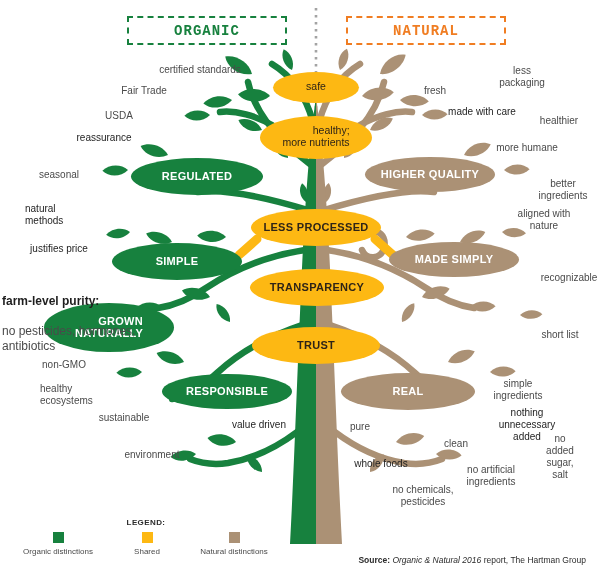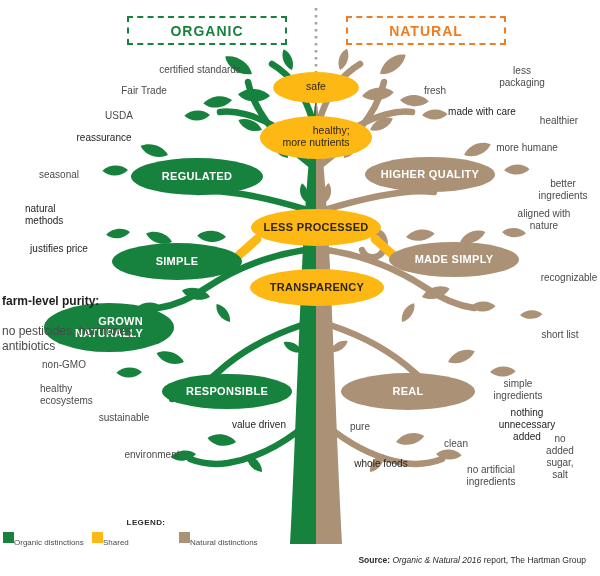--- a/index.html
+++ b/index.html
@@ -2,21 +2,21 @@
 <html><head>
 <meta charset="utf-8">
 <style>
   html,body{margin:0;padding:0;background:#fff;}
   .stage{position:relative;width:600px;height:576px;background:#ffffff;overflow:hidden;
          font-family:"Liberation Sans",sans-serif;}
   .tree{position:absolute;left:0;top:0;width:600px;height:576px;z-index:1;}
 
   .title-box{position:absolute;top:16px;width:156px;height:25px;border:2px dashed;
              display:flex;align-items:center;justify-content:center;
-             font-weight:bold;font-size:14px;letter-spacing:1px;z-index:4;background:transparent;}
+             font-weight:bold;font-size:14px;letter-spacing:1px;z-index:4;background:transparent;font-family:Liberation Mono, monospace;}
   .title-organic{left:127px;border-color:#17813E;color:#17813E;}
   .title-natural{left:346px;border-color:#F07D22;color:#F07D22;}
 
   .oval{position:absolute;z-index:3;border-radius:50%;
         left:calc(var(--cx) - var(--w)/2);top:calc(var(--cy) - var(--h)/2);
         width:var(--w);height:var(--h);
         display:flex;align-items:center;justify-content:center;
         text-align:right;white-space:pre-line;line-height:1.12;}
   .oval.org,.oval.nat{color:#ffffff;font-weight:bold;font-size:11px;letter-spacing:.3px;}
   .oval.sh{color:#2e2417;font-weight:bold;font-size:11px;letter-spacing:.3px;}
@@ -27,22 +27,22 @@
        font-size:10px;color:#4a4a4a;text-align:center;white-space:pre-line;line-height:1.2;}
   .lbl.b{font-weight:normal;color:#1e1e1e;}
   .lbl.la{transform:none;text-align:left;}
 
   .farm{position:absolute;z-index:4;left:2px;top:279px;text-align:left;
         font-size:12px;line-height:1.25;color:#4a4a4a;white-space:pre-line;}
   .farm .farm-title{font-weight:bold;color:#1e1e1e;display:block;}
 
   .legend-title{position:absolute;z-index:4;left:96px;top:518px;width:100px;text-align:center;
                 font-size:8px;font-weight:bold;color:#2b2b2b;letter-spacing:.4px;}
-  .leg-item{position:absolute;z-index:4;top:532px;width:110px;display:flex;flex-direction:row;
-            align-items:flex-end;}
+  .leg-item{position:absolute;z-index:4;top:532px;width:110px;display:flex;flex-direction:column;
+            align-items:center;}
   .leg-item .sw{width:11px;height:11px;margin-bottom:4px;}
   .leg-item .leg-label{font-size:8px;color:#4a4a4a;}
   .leg-0{left:3px;} .leg-1{left:92px;} .leg-2{left:179px;}
 
   .source{position:absolute;z-index:4;right:14px;top:555px;font-size:8.5px;color:#2b2b2b;}
   .source .sp{font-weight:bold;}
   .source .si{font-style:italic;}
 </style>
 </head>
 <body>
@@ -146,20 +146,21 @@
   <div class="oval org" style="--cx: 177px; --cy: 261px; --w: 130px; --h: 37px; background: rgb(23, 129, 62);">SIMPLE</div>
   <div class="oval org" style="--cx: 109px; --cy: 327px; --w: 130px; --h: 49px; background: rgb(23, 129, 62);">GROWN
 NATURALLY</div>
   <div class="oval org" style="--cx: 227px; --cy: 391px; --w: 130px; --h: 35px; background: rgb(23, 129, 62);">RESPONSIBLE</div>
 
   <div class="oval sh soft" style="--cx: 316px; --cy: 87px; --w: 86px; --h: 31px; background: rgb(253, 184, 19);">safe</div>
   <div class="oval sh soft" style="--cx: 316px; --cy: 137px; --w: 112px; --h: 43px; background: rgb(253, 184, 19);">healthy;
 more nutrients</div>
   <div class="oval sh" style="--cx: 316px; --cy: 227px; --w: 130px; --h: 37px; background: rgb(253, 184, 19);">LESS PROCESSED</div>
   <div class="oval sh" style="--cx: 317px; --cy: 287px; --w: 134px; --h: 37px; background: rgb(253, 184, 19);">TRANSPARENCY</div>
+  <div class="oval sh" style="--cx: 316px; --cy: 345px; --w: 128px; --h: 37px; background: rgb(253, 184, 19);">TRUST</div>
 
   <div class="oval nat" style="--cx: 430px; --cy: 174px; --w: 130px; --h: 35px; background: rgb(171, 145, 117);">HIGHER QUALITY</div>
   <div class="oval nat" style="--cx: 454px; --cy: 259px; --w: 130px; --h: 35px; background: rgb(171, 145, 117);">MADE SIMPLY</div>
   <div class="oval nat" style="--cx: 408px; --cy: 391px; --w: 134px; --h: 37px; background: rgb(171, 145, 117);">REAL</div>
 
   <div class="lbl" style="--cx:200px;--cy:70px">certified standards</div>
   <div class="lbl" style="--cx:144px;--cy:91px">Fair Trade</div>
   <div class="lbl" style="--cx:119px;--cy:116px">USDA</div>
   <div class="lbl b" style="--cx:104px;--cy:138px">reassurance</div>
   <div class="lbl" style="--cx:59px;--cy:175px">seasonal</div>
@@ -195,20 +196,22 @@
 ingredients</div>
   <div class="lbl b" style="--cx:527px;--cy:425px">nothing
 unnecessary added</div>
   <div class="lbl" style="--cx:360px;--cy:427px">pure</div>
   <div class="lbl" style="--cx:456px;--cy:444px">clean</div>
   <div class="lbl b" style="--cx:381px;--cy:464px">whole foods</div>
   <div class="lbl" style="--cx:560px;--cy:457px">no added
 sugar, salt</div>
   <div class="lbl" style="--cx:491px;--cy:476px">no artificial
 ingredients</div>
+  <div class="lbl" style="--cx:423px;--cy:496px">no chemicals,
+pesticides</div>
 
   <div class="legend-title">LEGEND:</div>
   <div class="leg-item leg-0">
     <span class="sw" style="background: rgb(23, 129, 62);"></span>
     <span class="leg-label">Organic distinctions</span>
   </div>
   <div class="leg-item leg-1">
     <span class="sw" style="background: rgb(253, 184, 19);"></span>
     <span class="leg-label">Shared</span>
   </div>

